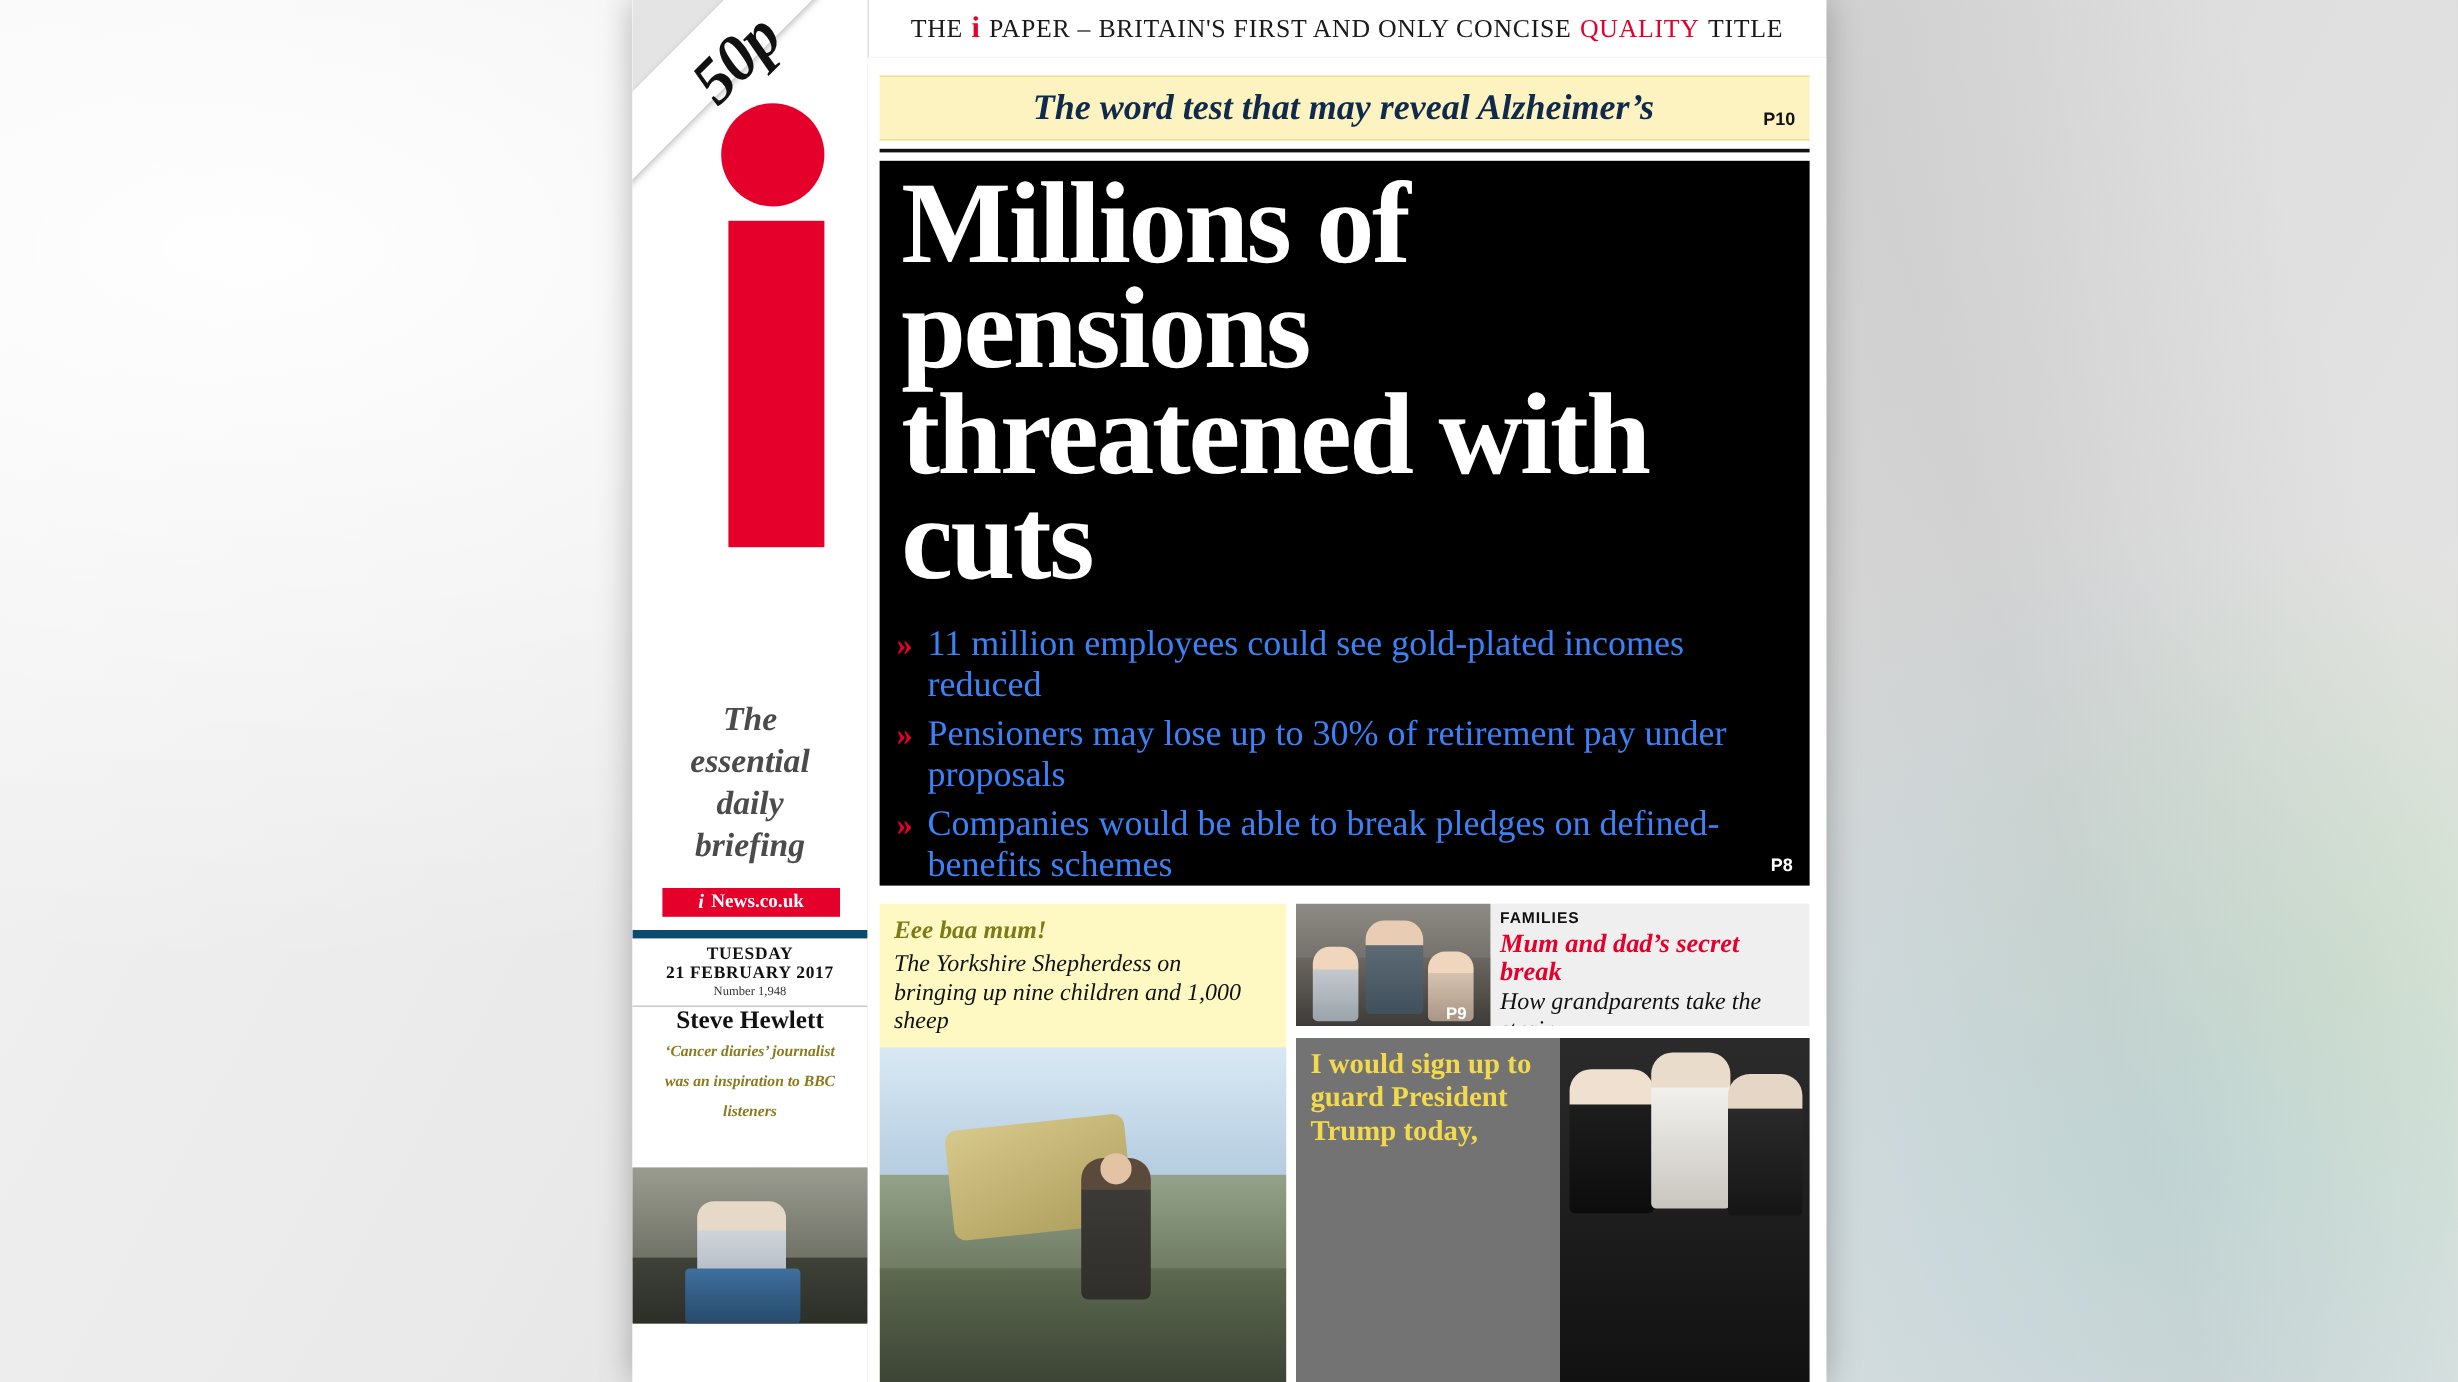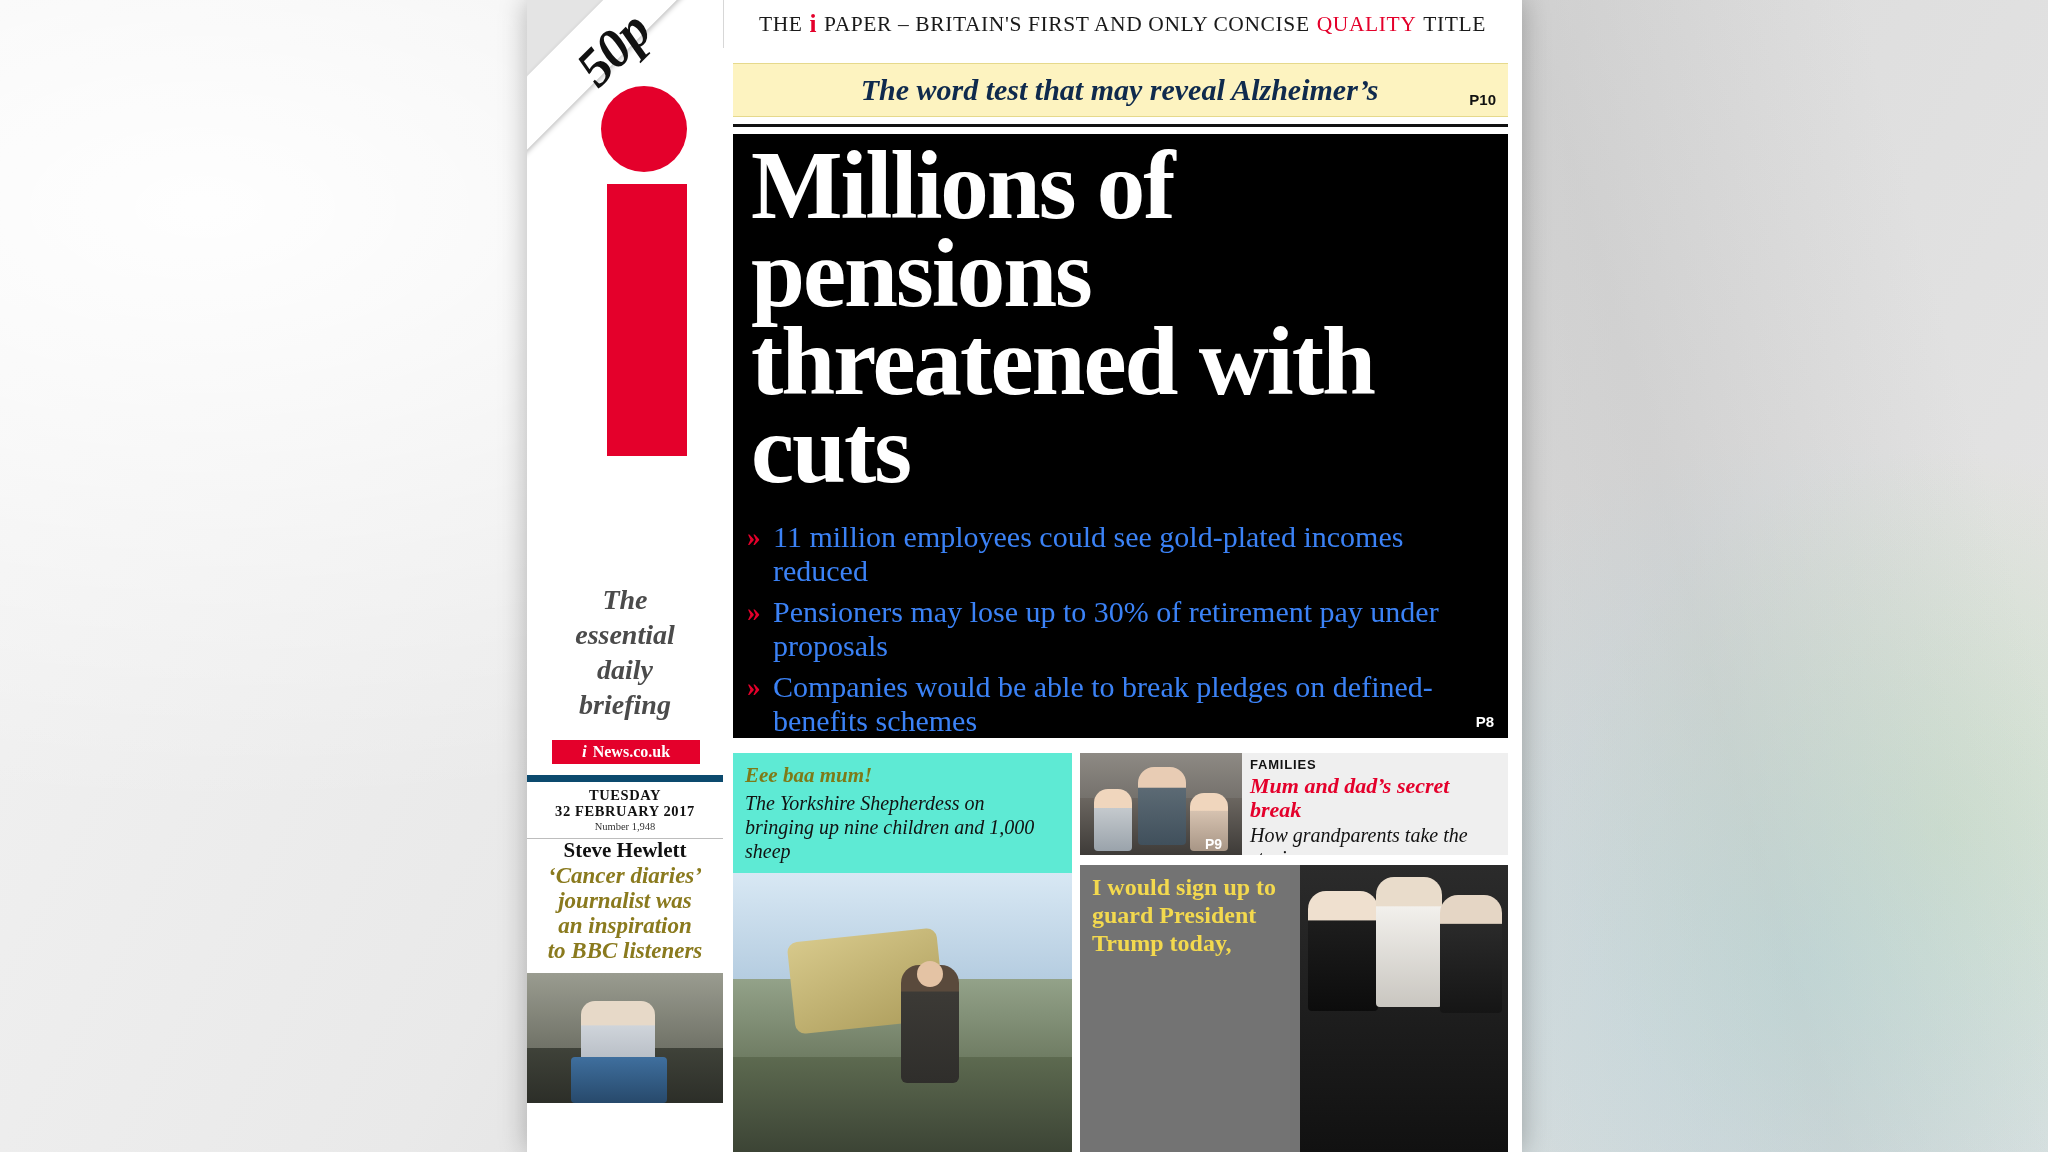--- a/index.html
+++ b/index.html
@@ -231,21 +231,21 @@
     font-size: 21px;
     color: #111;
     line-height: 26px;
   }
   .rail-promo .rp-text {
     display: block;
     text-align: center;
     font-family: "Liberation Serif", serif;
     font-weight: bold;
     font-style: italic;
-    font-size: 23px;
+    font-size: 13px;
     line-height: 25px;
     color: #8a7a1e;
     padding: 0 20px;
   }
   .rail-promo .rp-photo {
     position: absolute;
     left: 0;
     top: 136px;
     width: 196px;
     height: 130px;
@@ -386,21 +386,21 @@
     top: 705px;
     width: 775px;
     height: 399px;
   }
 
   .teaser-left {
     position: absolute;
     left: 0; top: 0;
     width: 339px;
     height: 399px;
-    background: #5eead4;
+    background: #fef9c3;
     overflow: hidden;
   }
   .teaser-left .tl-kicker {
     display: block;
     margin: 10px 12px 0 12px;
     font-family: "Liberation Serif", serif;
     font-weight: bold;
     font-style: italic;
     font-size: 21px;
     color: #7e7a18;
@@ -589,21 +589,21 @@
       <span>briefing</span>
     </div>
 
     <div class="web-bar">
       <span class="wb-i">i</span>
       <span>News.co.uk</span>
     </div>
 
     <div class="dateline">
       <span class="dl-day">TUESDAY</span>
-      <span class="dl-date">32 FEBRUARY 2017</span>
+      <span class="dl-date">21 FEBRUARY 2017</span>
       <span class="dl-num">Number 1,948</span>
     </div>
 
     <div class="rail-promo">
       <span class="rp-name">Steve Hewlett</span>
       <span class="rp-text">‘Cancer diaries’ journalist was an inspiration to BBC listeners</span>
       <div class="rp-photo">
         <div class="wallA"></div>
         <div class="wallB"></div>
         <div class="chairman"></div>

